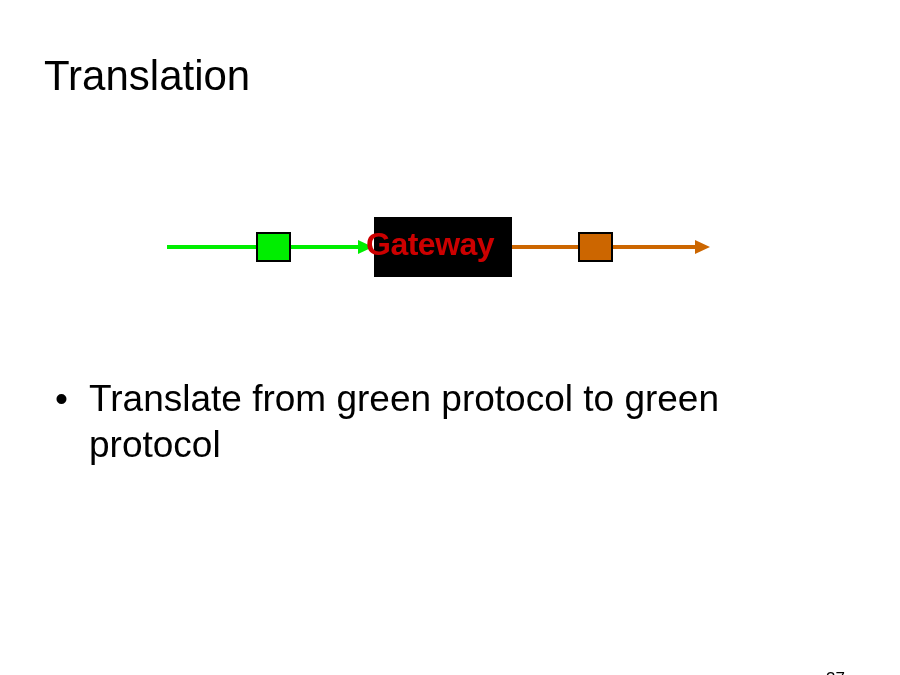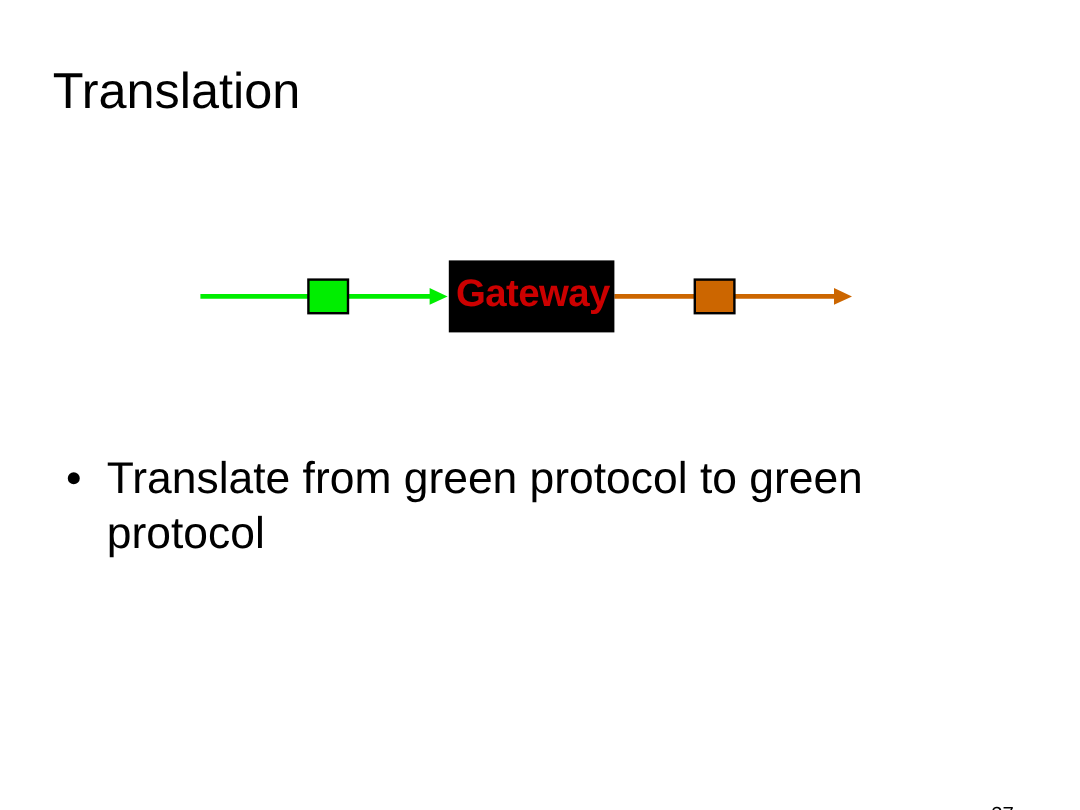--- a/index.html
+++ b/index.html
@@ -1,20 +1,20 @@
 <!DOCTYPE html>
 <html><head>
 <meta charset="utf-8">
 <style>
   html, body { margin: 0; padding: 0; }
   body { width: 900px; height: 675px; background: #ffffff; position: relative; overflow: hidden; font-family: "Liberation Sans", sans-serif; }
   .title { position: absolute; top: 52px; left: 0; width: 900px; text-align: left; font-size: 42px; color: #000; margin-left: 44px; }
   .diagram { position: absolute; left: 0; top: 0; width: 900px; height: 675px; }
   .gw-label { position: absolute; left: 374px; top: 217px; width: 138px; height: 60px; background: #000; }
-  .gw-text { position: absolute; left: 366px; top: 226px; width: 156px; text-align: center; color: #cc0000; font-weight: bold; font-size: 32px; letter-spacing: -0.5px; }
+  .gw-text { position: absolute; left: 366px; top: 226px; width: 156px; color: #cc0000; font-weight: bold; font-size: 32px; letter-spacing: -0.5px; }
   .bullet { position: absolute; left: 55px; top: 376px; font-size: 37px; color: #000; line-height: 46px; }
   .bullet .dot { position: absolute; left: 0; top: 0; }
   .bullet .txt { position: absolute; left: 34px; top: 0; width: 740px; }
   .pagenum { position: absolute; left: 826px; top: 621px; font-size: 17px; color: #000; margin-top: 48px; }
 </style>
 </head>
 <body>
 
 <div class="title">Translation</div>
 

